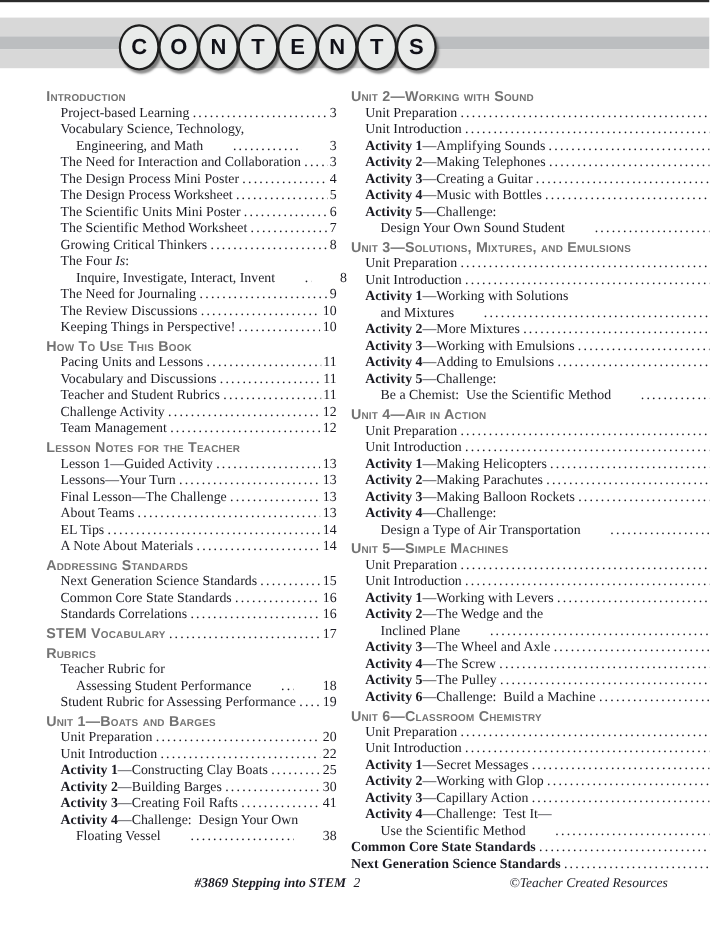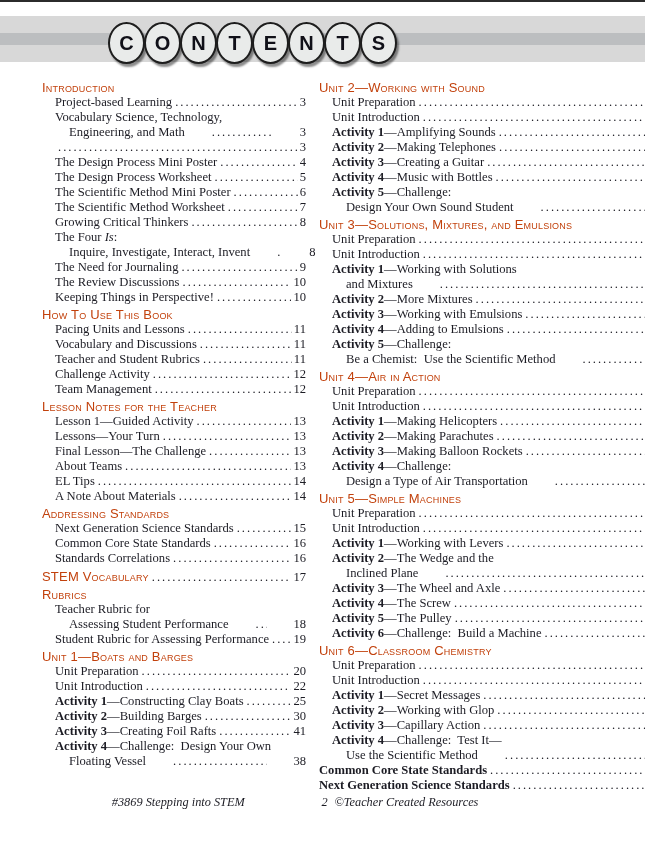--- a/index.html
+++ b/index.html
@@ -33,41 +33,41 @@
   }
   .col-left { width:270px; padding-right:6px; box-sizing:border-box; }
   .divider { width:1px; background:#3a3a3a; }
   .col-right { flex:1; padding-left:7px; box-sizing:border-box; }
   .section { margin:0; }
   .hrow {
     display:flex; align-items:baseline; margin-top:2px; line-height:15px;
     white-space:nowrap;
   }
   .htext {
-    font-family:"Liberation Sans", sans-serif; font-weight:400;
-    font-variant:small-caps; font-size:13px; letter-spacing:0.2px; color:#c2410c;
+    font-family:"Liberation Sans", sans-serif; font-weight:700;
+    font-variant:small-caps; font-size:13px; letter-spacing:0.2px; color:#737373;
   }
   .row { display:flex; align-items:baseline; font-size:12.6px; line-height:15px; }
   .row .txt { white-space:nowrap; }
   .ind0 { padding-left:0; } .ind1 { padding-left:13px; } .ind2 { padding-left:27px;gap:24px; }
   .strong .txt b, .strong .pg { font-weight:700; }
   .dots { flex:1 1 auto; overflow:hidden; white-space:nowrap; margin:0 2px 0 3px; min-width:6px; }
   .dots::after {
     content:"..........................................................................................";
     letter-spacing:2px; font-size:12.6px;
   }
   .pg { white-space:nowrap; font-size:12.6px; }
   .footer {
     position:absolute; top:795px; left:42px; width:565px;
     display:flex; align-items:baseline;
     font-style:italic; font-size:12.3px; color:#1c1c24;
   }
-  .footer .f-left { flex:1; text-align:center; }
+  .footer .f-left { flex:1; text-align:right;font-weight:bold; }
   .footer .f-center { width:20px; text-align:center; }
-  .footer .f-right { flex:1; text-align:left; }
+  .footer .f-right { flex:1; text-align:right; }
 </style>
 </head>
 <body>
 
 <div class="topline"></div>
 
 <div class="stripes">
   <div class="stripe-a"></div>
   <div class="stripe-b"></div>
   <div class="stripe-c"></div>
@@ -113,35 +113,36 @@
         </div>
         <div class="row ind1">
           <span class="txt">Vocabulary Science, Technology,</span>
         </div>
         <div class="row ind2">
           <span class="txt">Engineering, and Math</span>
           <span class="dots"></span>
           <span class="pg">3</span>
         </div>
         <div class="row ind1">
+          <span class="txt">The Need for Interaction and Collaboration</span>
           <span class="dots"></span>
           <span class="pg">3</span>
         </div>
         <div class="row ind1">
           <span class="txt">The Design Process Mini Poster</span>
           <span class="dots"></span>
           <span class="pg">4</span>
         </div>
         <div class="row ind1">
           <span class="txt">The Design Process Worksheet</span>
           <span class="dots"></span>
           <span class="pg">5</span>
         </div>
         <div class="row ind1">
-          <span class="txt">The Scientific Method Mini Poster</span>
+          <span class="txt">The Scientific Units Mini Poster</span>
           <span class="dots"></span>
           <span class="pg">6</span>
         </div>
         <div class="row ind1">
           <span class="txt">The Scientific Method Worksheet</span>
           <span class="dots"></span>
           <span class="pg">7</span>
         </div>
         <div class="row ind1">
           <span class="txt">Growing Critical Thinkers</span>

